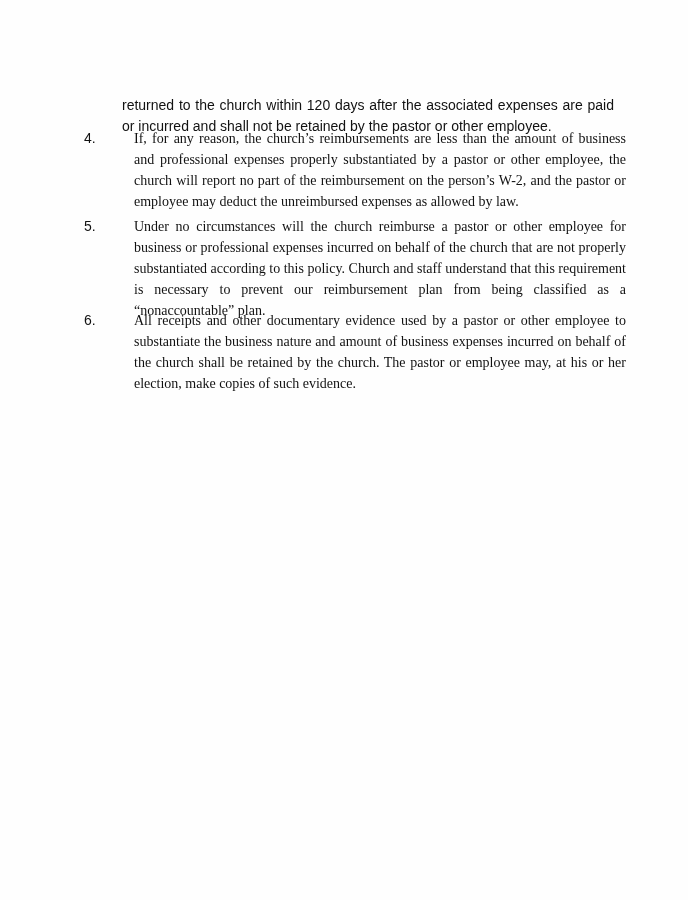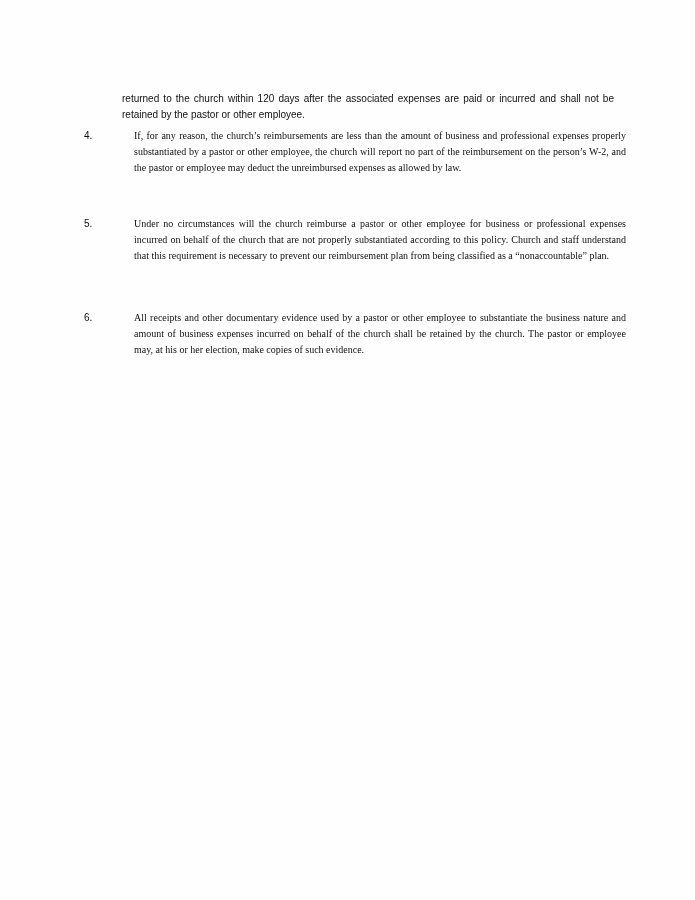--- a/index.html
+++ b/index.html
@@ -2,22 +2,22 @@
 <html><head>
 <meta charset="utf-8">
 <style>
   html, body { margin: 0; padding: 0; background: #ffffff; }
   body { width: 695px; height: 900px; position: relative; overflow: hidden; }
   .page {
     position: absolute; left: 0; top: 0; width: 688px; height: 900px;
     background: #fefefe;
     font-family: "Liberation Sans", sans-serif;
     color: #111111;
-    font-size: 10px;
-    line-height: 16px;
+    font-size: 14px;
+    line-height: 21px;
   }
   .cont {
     position: absolute; left: 122px; top: 81px; width: 492px;
     text-align: justify;
   }
   .item {
     position: absolute; left: 84px; width: 530px;
   }
   .item .num {
     position: absolute; left: 0; top: 0; width: 30px;

